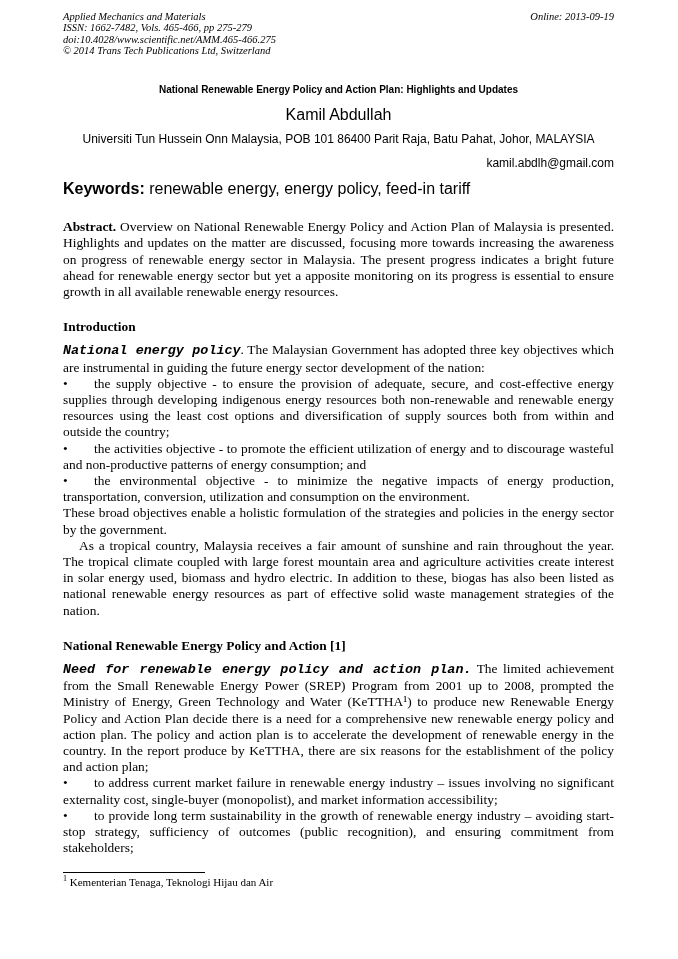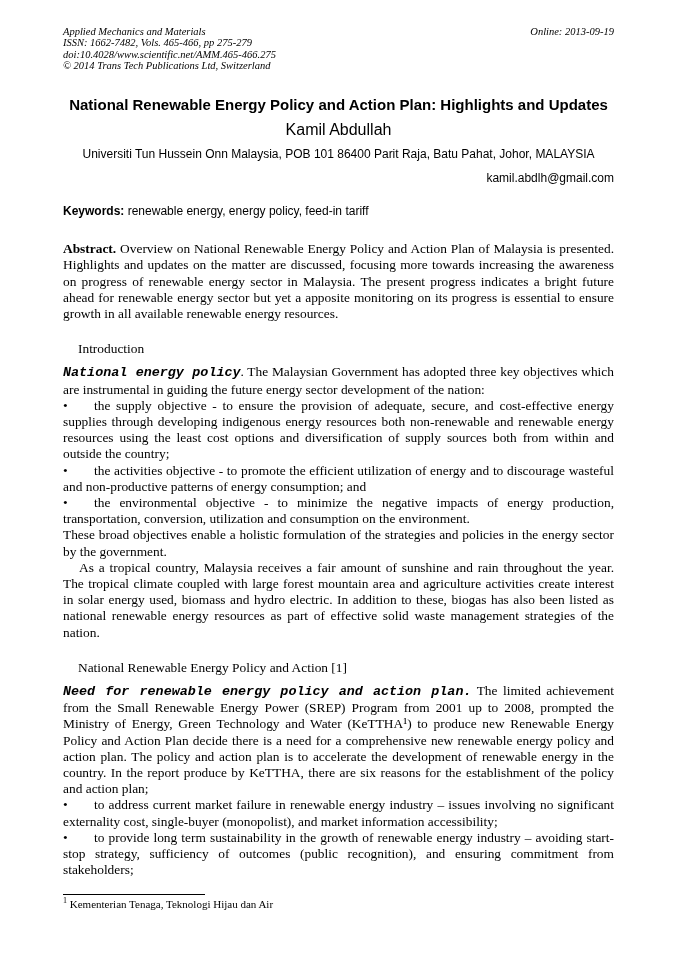--- a/index.html
+++ b/index.html
@@ -1,48 +1,48 @@
 <!DOCTYPE html>
 <html><head>
 <meta charset="utf-8">
 <style>
   html,body { margin:0; padding:0; background:#ffffff; }
   .page {
     position:relative;
     width:678px; height:959px;
     box-sizing:border-box;
-    padding:26px 64px 0 63px;
+    padding:11px 64px 0 63px;
     background:#ffffff;
     color:#000;
     font-family:"Liberation Serif", serif;
     overflow:hidden;
   }
   
   .hdr { display:flex; justify-content:space-between; align-items:flex-start;
          font-style:italic; font-size:10.5px; line-height:11.3px;
          font-family:"Liberation Serif", serif; }
   .hdr .left div { white-space:nowrap; }
   .hdr .right { white-space:nowrap; }
   
   .title { font-family:"Liberation Sans", sans-serif; font-weight:bold;
-           font-size:15px; line-height:21px; text-align:center;
+           font-size:10px; line-height:21px; text-align:center;
            max-width:565px; margin:23px auto 0; }
   .author { font-family:"Liberation Sans", sans-serif; font-size:16px; line-height:18px;
             text-align:center; margin-top:6px; }
   .affiliation { font-family:"Liberation Sans", sans-serif; font-size:12px; line-height:14px;
                  text-align:center; margin-top:8px; }
   .email { font-family:"Liberation Sans", sans-serif; font-size:12px; line-height:14px;
            text-align:right; margin-top:10px; }
-  .keywords { font-family:"Liberation Sans", sans-serif; font-size:12px; line-height:14px;
-              margin-top:19px; }
+  .keywords { font-family:"Liberation Sans", sans-serif; font-size:16px; line-height:14px;
+              margin-top:12px; }
   .keywords .kw-label { font-weight:bold; }
   
   .bodytext { font-size:13.4px; line-height:16.2px; text-align:justify; }
   .abstract { margin-top:23px; }
-  .sec-heading { font-weight:normal; margin:19px 0 7px 15px; text-align:left; }
+  .sec-heading { font-weight:bold; margin:19px 0 7px 0; text-align:left; }
   p { margin:0; }
   p.indent { text-indent:16px; }
   .lead { font-weight:bold; font-style:italic;font-family:Liberation Mono, monospace; }
   .marker { display:inline-block; width:31px; }
   
   .footnote-block { margin-top:15px; }
   .fn-rule { width:142px; height:0; border-top:1px solid #000; margin-bottom:3px; }
   .footnote { font-size:11px; line-height:13px; text-align:left; }
   .footnote sup { font-size:8px; line-height:0; vertical-align:super; }
 </style>

